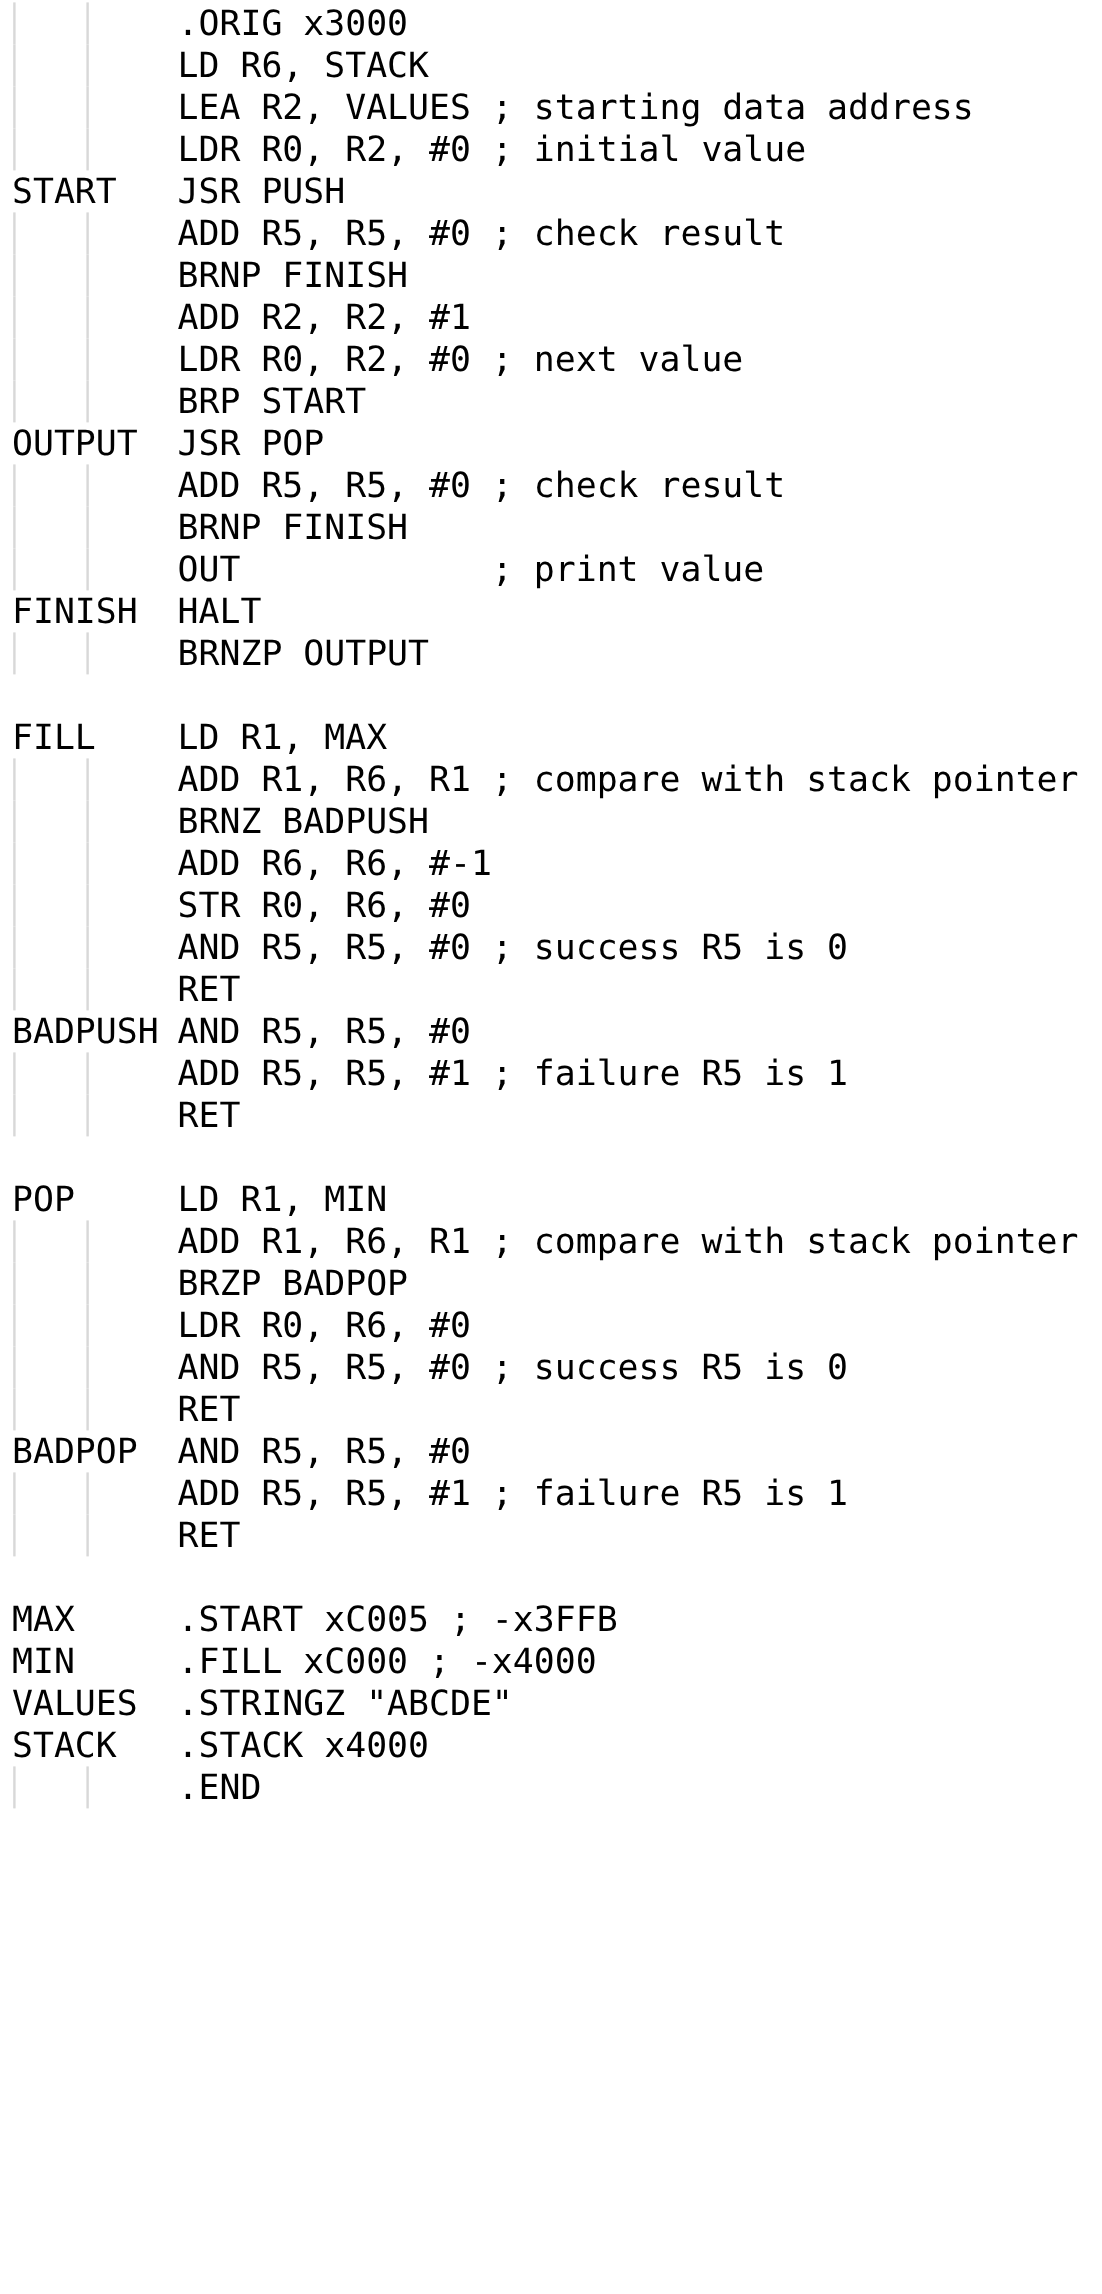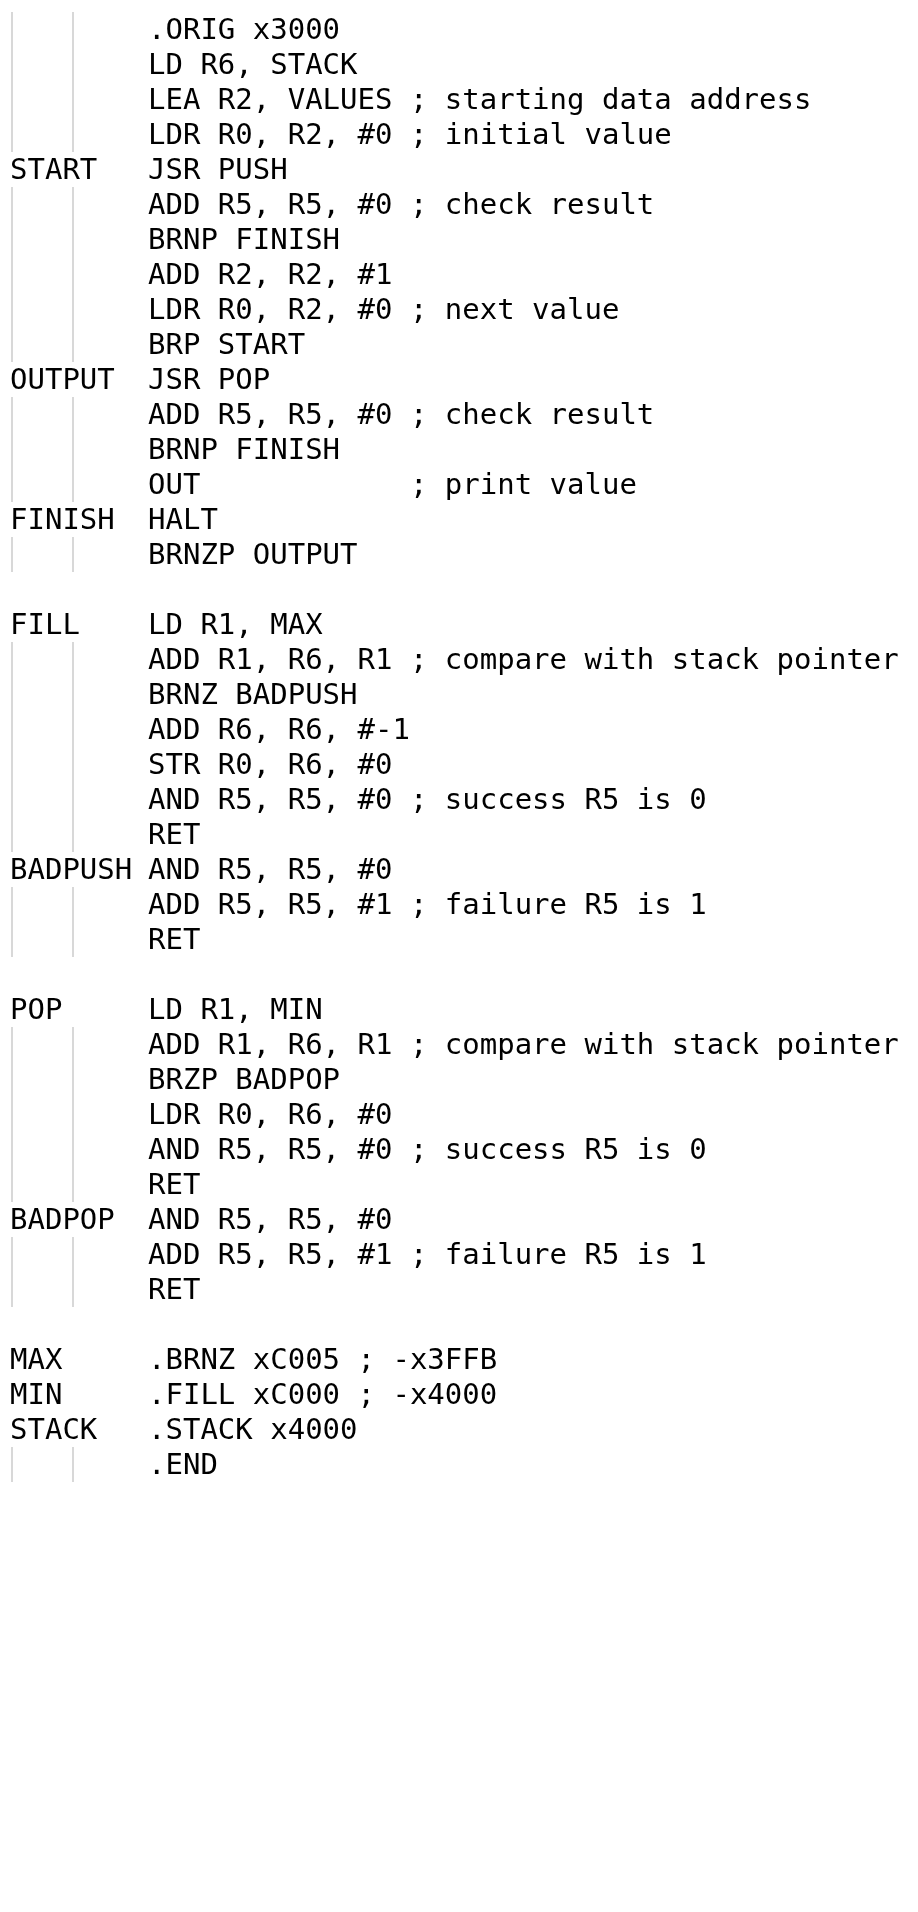--- a/index.html
+++ b/index.html
@@ -10,21 +10,21 @@
   body {
     width: 918px;
     height: 1912px;
     overflow: hidden;
     font-family: "DejaVu Sans Mono", monospace;
   }
 
   #code-listing {
     position: relative;
     width: 918px;
-    padding-top: 12px;
+    padding-top: 2px;
     box-sizing: border-box;
   }
 
   .code-line {
     position: relative;
     height: 35px;
     line-height: 35px;
     white-space: pre;
     font-family: "DejaVu Sans Mono", monospace;
     font-size: 29px;
@@ -89,17 +89,18 @@
     <div class="code-line"><span class="label">POP</span><span class="instr">LD R1, MIN</span></div>
     <div class="code-line"><span class="guide g0"></span><span class="guide g1"></span><span class="instr">ADD R1, R6, R1 ; compare with stack pointer</span></div>
     <div class="code-line"><span class="guide g0"></span><span class="guide g1"></span><span class="instr">BRZP BADPOP</span></div>
     <div class="code-line"><span class="guide g0"></span><span class="guide g1"></span><span class="instr">LDR R0, R6, #0</span></div>
     <div class="code-line"><span class="guide g0"></span><span class="guide g1"></span><span class="instr">AND R5, R5, #0 ; success R5 is 0</span></div>
     <div class="code-line"><span class="guide g0"></span><span class="guide g1"></span><span class="instr">RET</span></div>
     <div class="code-line"><span class="label">BADPOP</span><span class="instr">AND R5, R5, #0</span></div>
     <div class="code-line"><span class="guide g0"></span><span class="guide g1"></span><span class="instr">ADD R5, R5, #1 ; failure R5 is 1</span></div>
     <div class="code-line"><span class="guide g0"></span><span class="guide g1"></span><span class="instr">RET</span></div>
     <div class="code-line"></div>
-    <div class="code-line"><span class="label">MAX</span><span class="instr">.BRNZ xC005 ; -x3FFB</span></div>
+    <div class="code-line"><span class="label">MAX</span><span class="instr">.START xC005 ; -x3FFB</span></div>
     <div class="code-line"><span class="label">MIN</span><span class="instr">.FILL xC000 ; -x4000</span></div>
+    <div class="code-line"><span class="label">VALUES</span><span class="instr">.STRINGZ "ABCDE"</span></div>
     <div class="code-line"><span class="label">STACK</span><span class="instr">.STACK x4000</span></div>
     <div class="code-line"><span class="guide g0"></span><span class="guide g1"></span><span class="instr">.END</span></div>
   </div>
 
 </body></html>

